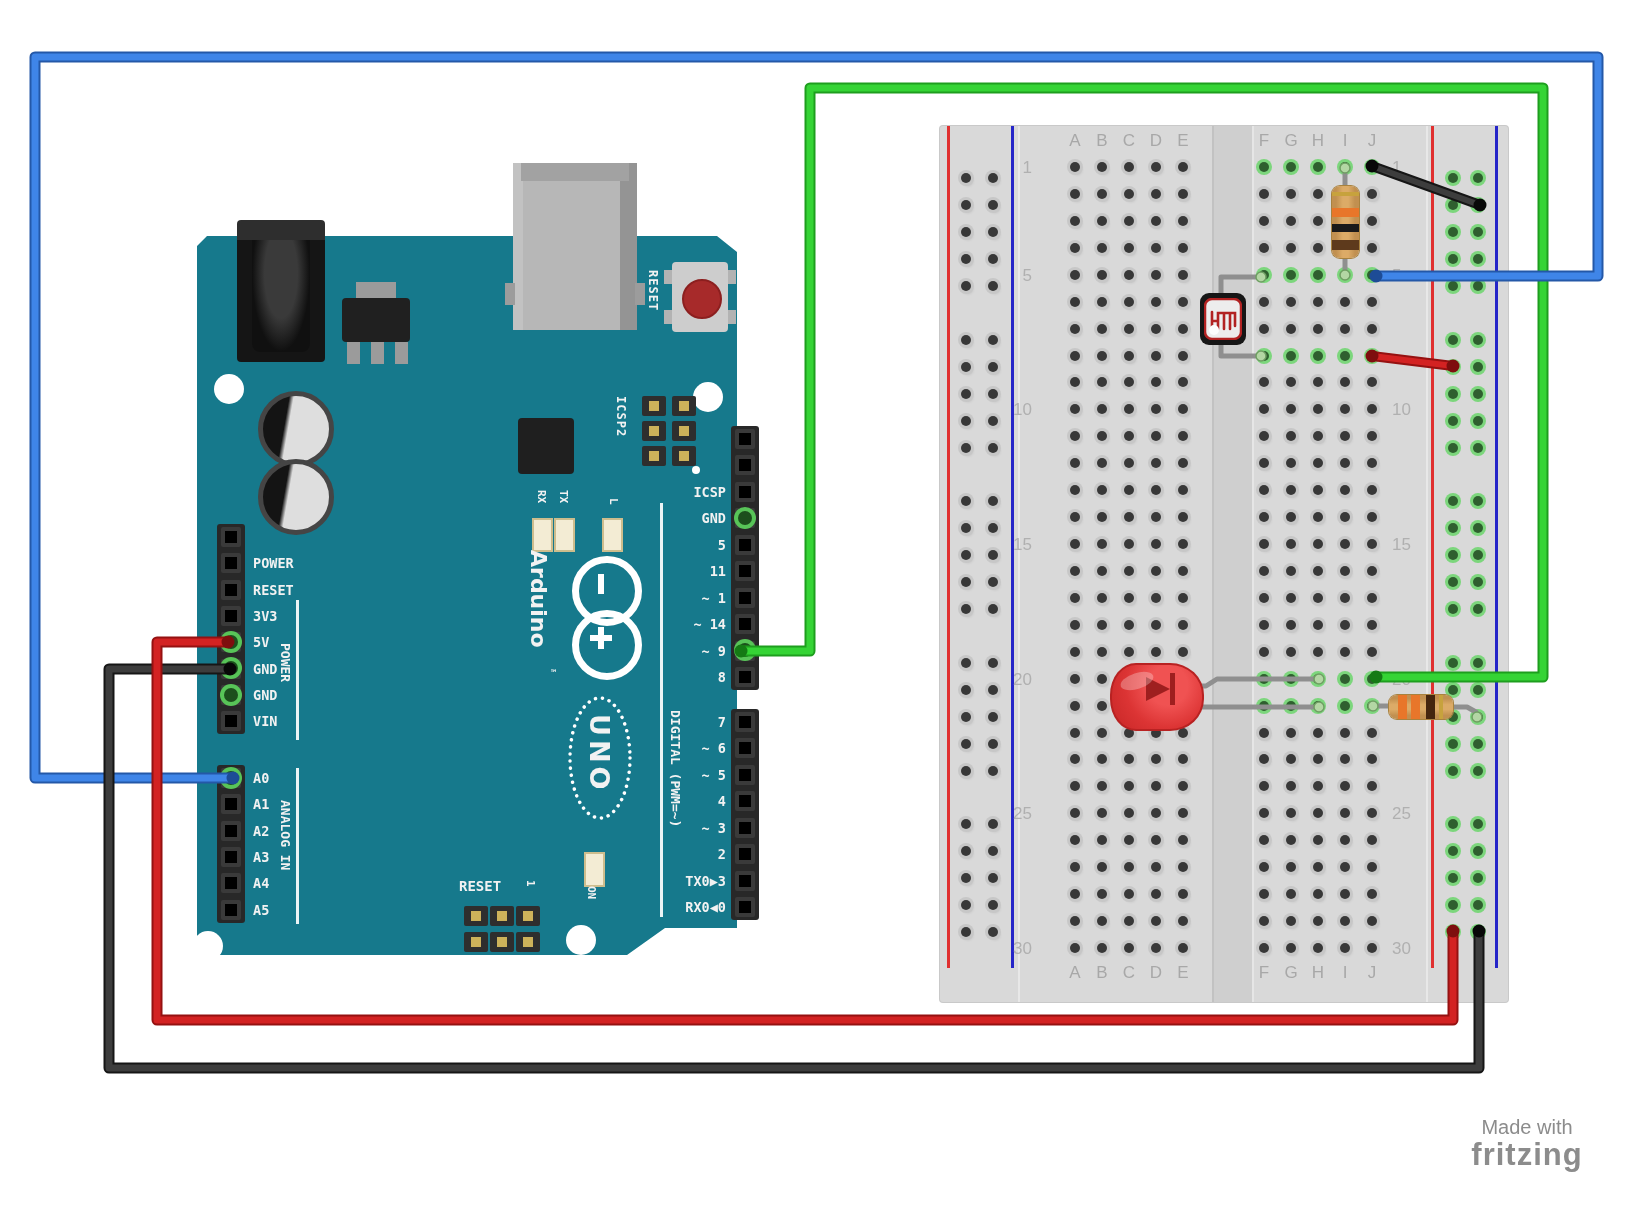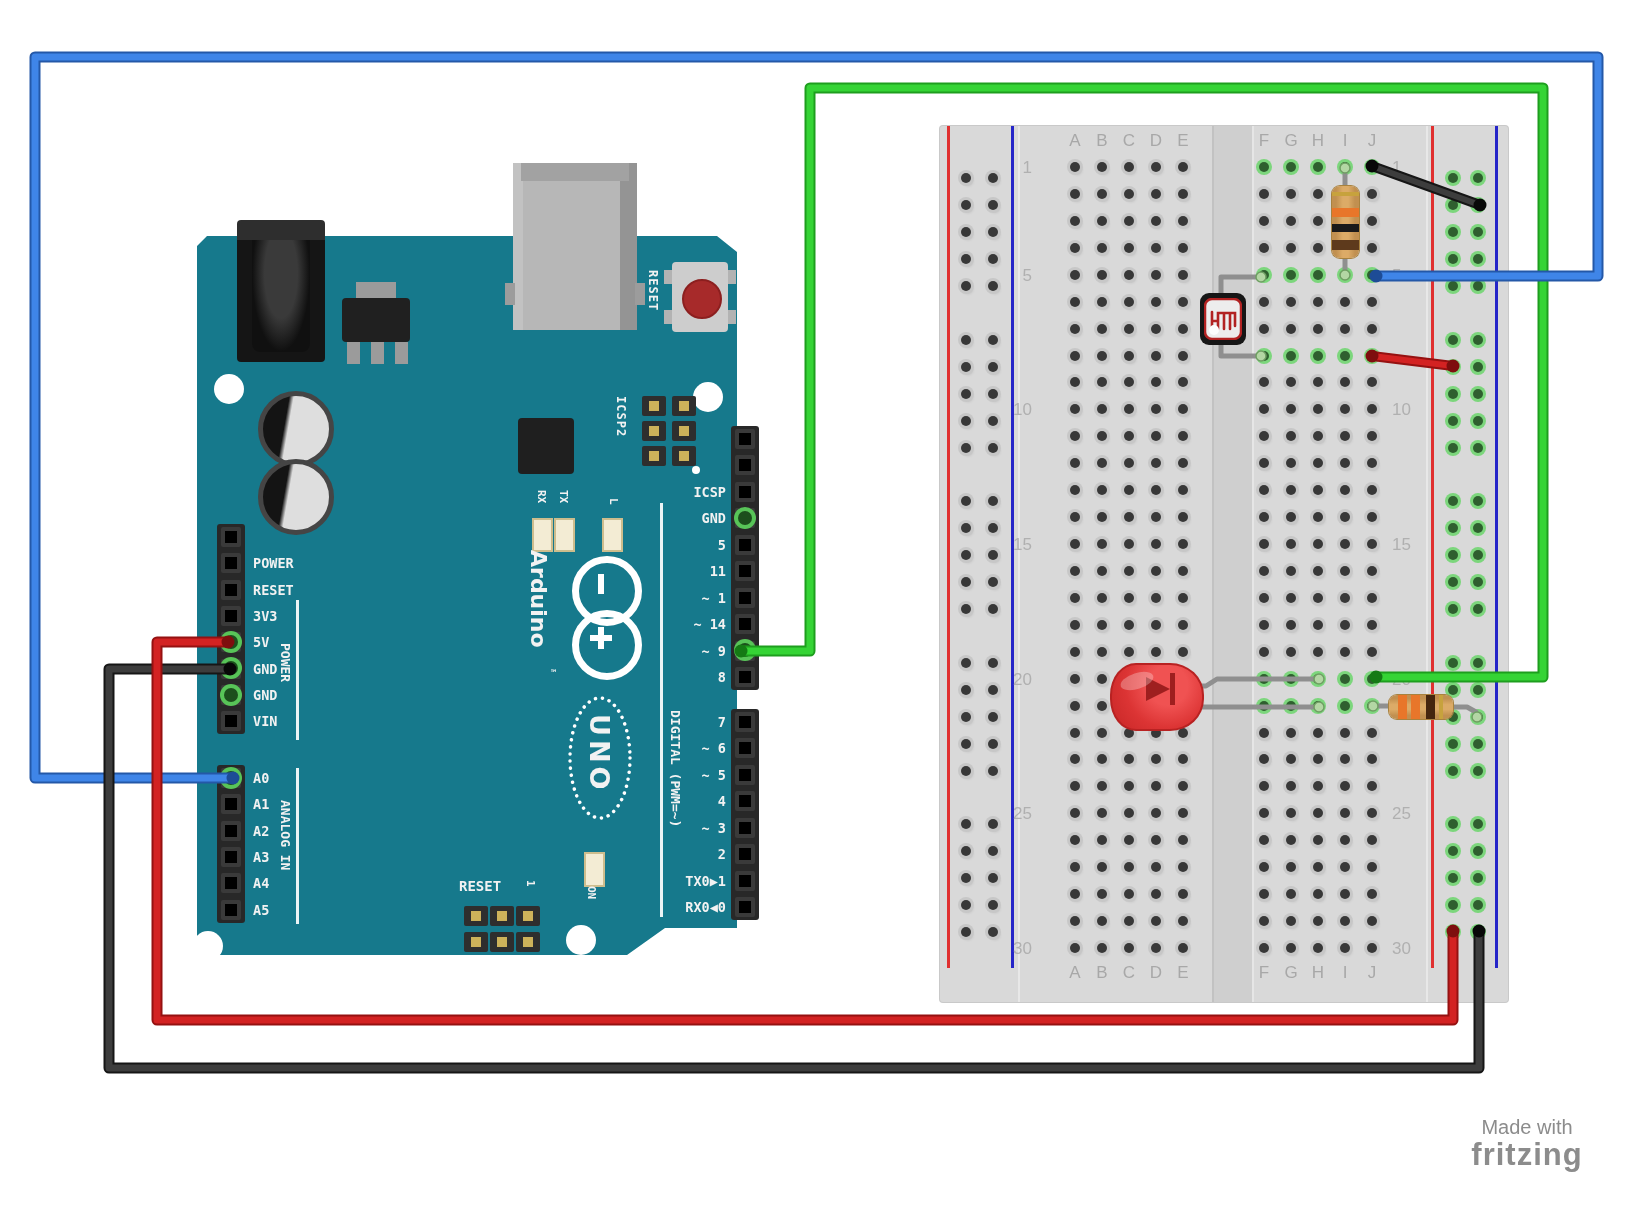--- a/index.html
+++ b/index.html
@@ -573,21 +573,21 @@
     <div class="abs plabel" style="left: 646px; top: 740.45px; width: 80px; text-align: right;">~ 6</div>
     <div class="abs pin" style="left: 735px; top: 764.9px;"></div>
     <div class="abs plabel" style="left: 646px; top: 766.9px; width: 80px; text-align: right;">~ 5</div>
     <div class="abs pin" style="left: 735px; top: 791.35px;"></div>
     <div class="abs plabel" style="left: 646px; top: 793.35px; width: 80px; text-align: right;">4</div>
     <div class="abs pin" style="left: 735px; top: 817.8px;"></div>
     <div class="abs plabel" style="left: 646px; top: 819.8px; width: 80px; text-align: right;">~ 3</div>
     <div class="abs pin" style="left: 735px; top: 844.25px;"></div>
     <div class="abs plabel" style="left: 646px; top: 846.25px; width: 80px; text-align: right;">2</div>
     <div class="abs pin" style="left: 735px; top: 870.7px;"></div>
-    <div class="abs plabel" style="left: 646px; top: 872.7px; width: 80px; text-align: right;">TX0▶1</div>
+    <div class="abs plabel" style="left: 646px; top: 872.7px; width: 80px; text-align: right;">TX0▶3</div>
     <div class="abs pin" style="left: 735px; top: 897.15px;"></div>
     <div class="abs plabel" style="left: 646px; top: 899.15px; width: 80px; text-align: right;">RX0◀0</div>
     <div class="abs strip" style="left: 217px; top: 524px; width: 28px; height: 210.1px;"></div>
     <div class="abs pin" style="left: 221px; top: 527px;"></div>
     <div class="abs pin" style="left: 221px; top: 553.3px;"></div>
     <div class="abs plabel" style="left: 253px; top: 555.3px; width: 80px;">POWER</div>
     <div class="abs pin" style="left: 221px; top: 579.6px;"></div>
     <div class="abs plabel" style="left: 253px; top: 581.6px; width: 80px;">RESET</div>
     <div class="abs pin" style="left: 221px; top: 605.9px;"></div>
     <div class="abs plabel" style="left: 253px; top: 607.9px; width: 80px;">3V3</div>

